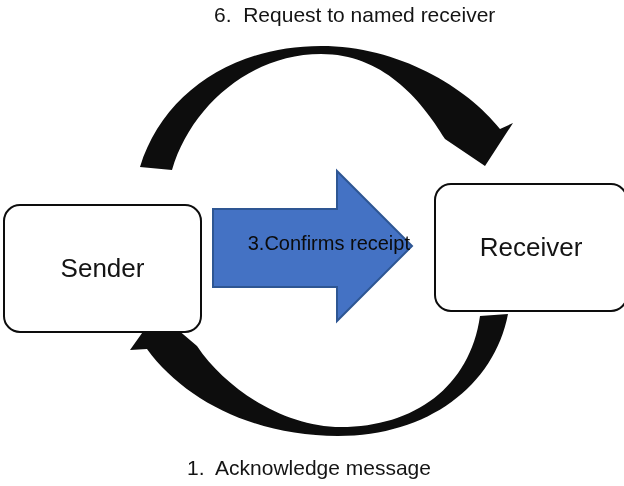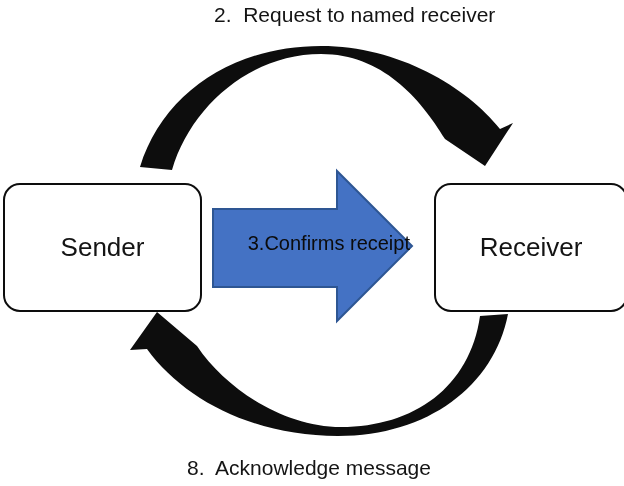--- a/index.html
+++ b/index.html
@@ -39,39 +39,39 @@
     box-sizing: border-box;
     background: #ffffff;
     border: 2px solid #0d0d0d;
     border-radius: 17px;
     display: flex;
     align-items: center;
     justify-content: center;
     font-size: 26px;
     color: #141414;
   }
-  #sender-node { left: 3px; width: 199px; }
+  #sender-node { left: 3px; width: 199px; margin-top: 21px; }
   #receiver-node { left: 434px; width: 194px; }
   #arrow-label {
     position: absolute;
     left: 230px;
     top: 231px;
     width: 180px;
     text-align: right;
     font-size: 20px;
     line-height: 24px;
     color: #0b0b0b;
   }
 </style>
 </head>
 <body>
 
 <div id="canvas">
 
-  <div class="step-label" id="top-label">2.  Request to named receiver</div>
+  <div class="step-label" id="top-label">6.  Request to named receiver</div>
 
   <svg id="arrow-layer" viewBox="0 0 624 486" xmlns="http://www.w3.org/2000/svg">
 
     <path d="M 140 167
              C 163 93, 233 46, 321 46
              C 398 46, 467 87, 500 129
              L 513 123
              L 485 166
              L 445 139
              C 420 98, 382 54, 321 54
@@ -94,15 +94,15 @@
   <div class="node" id="sender-node">
     <span>Sender</span>
   </div>
 
   <div class="node" id="receiver-node">
     <span>Receiver</span>
   </div>
 
   <div id="arrow-label">3.Confirms receipt</div>
 
-  <div class="step-label" id="bottom-label">8.  Acknowledge message</div>
+  <div class="step-label" id="bottom-label">1.  Acknowledge message</div>
 
 </div>
 
 </body></html>

